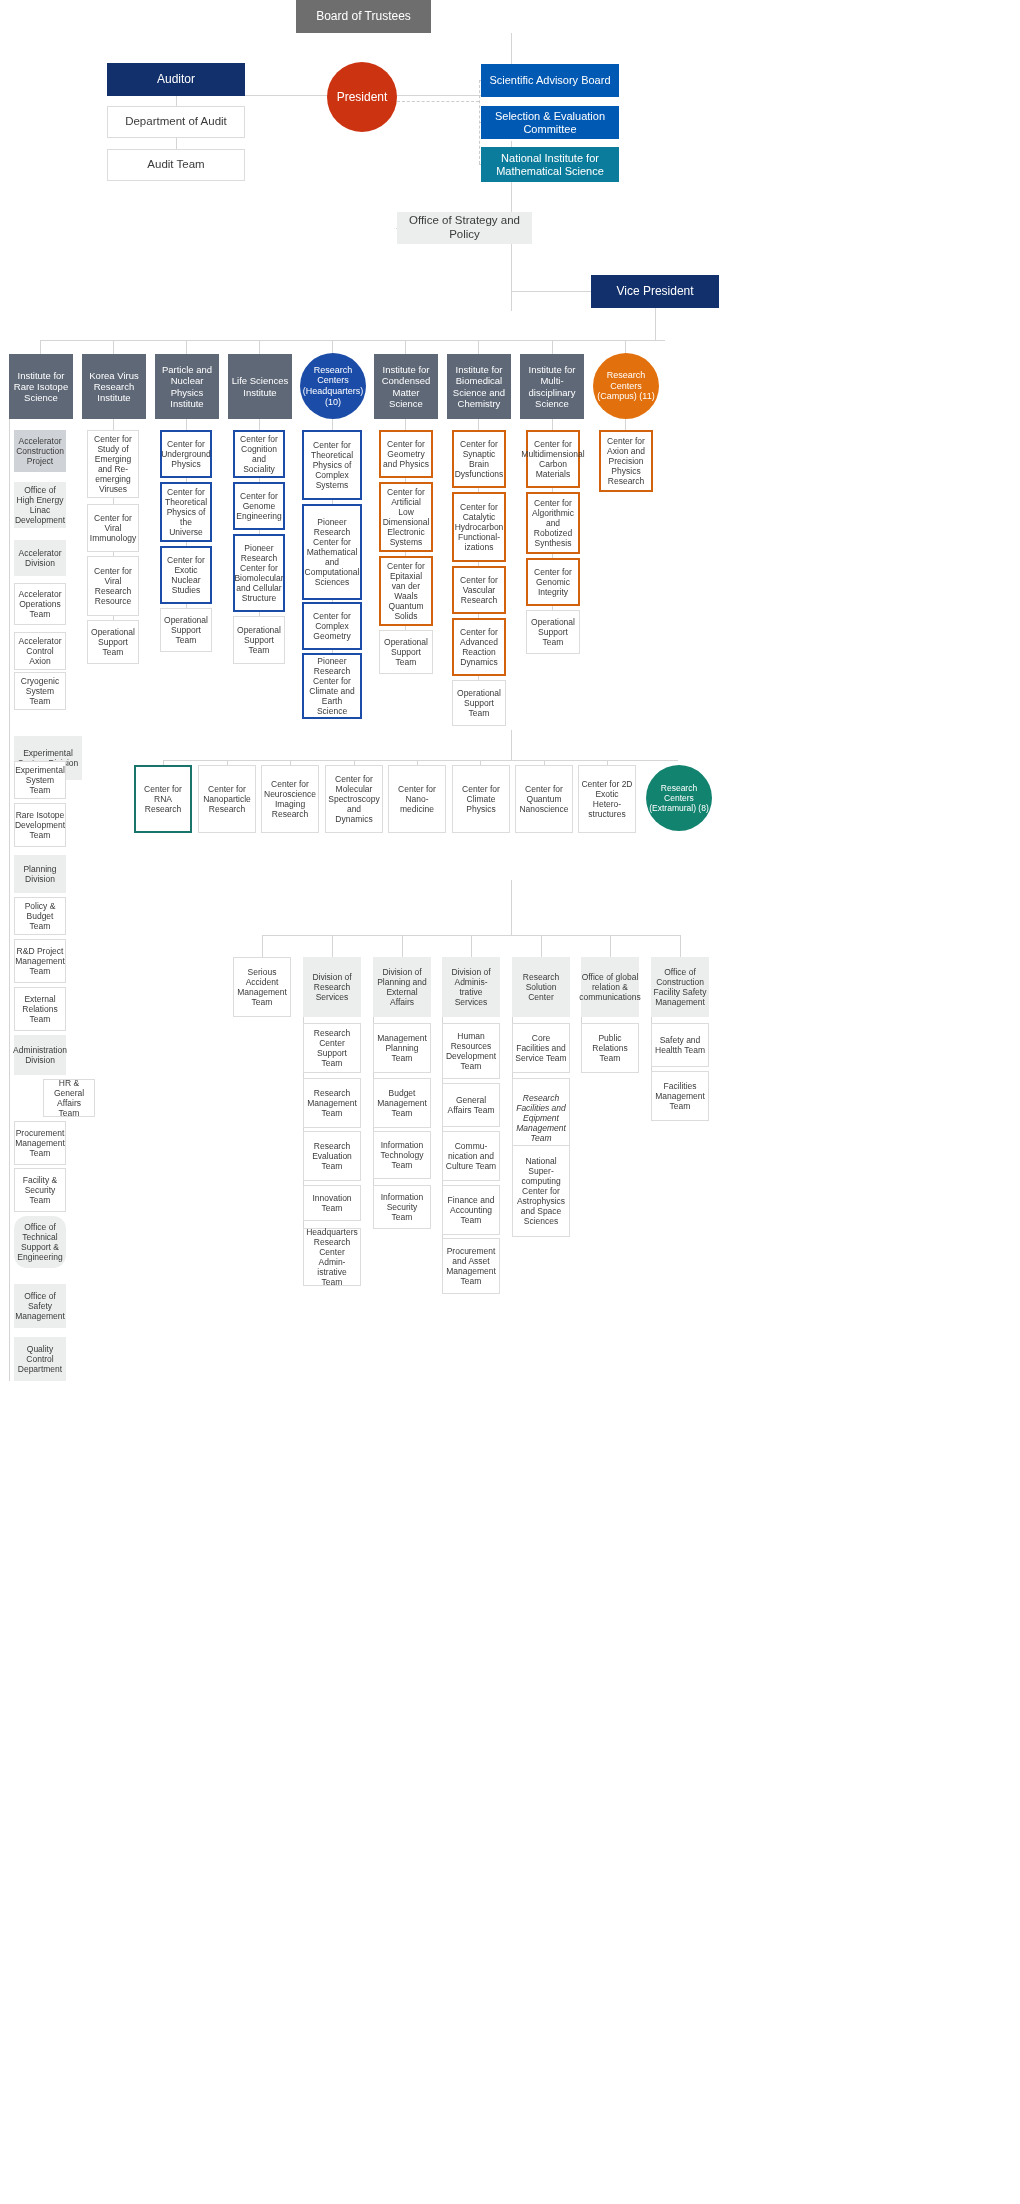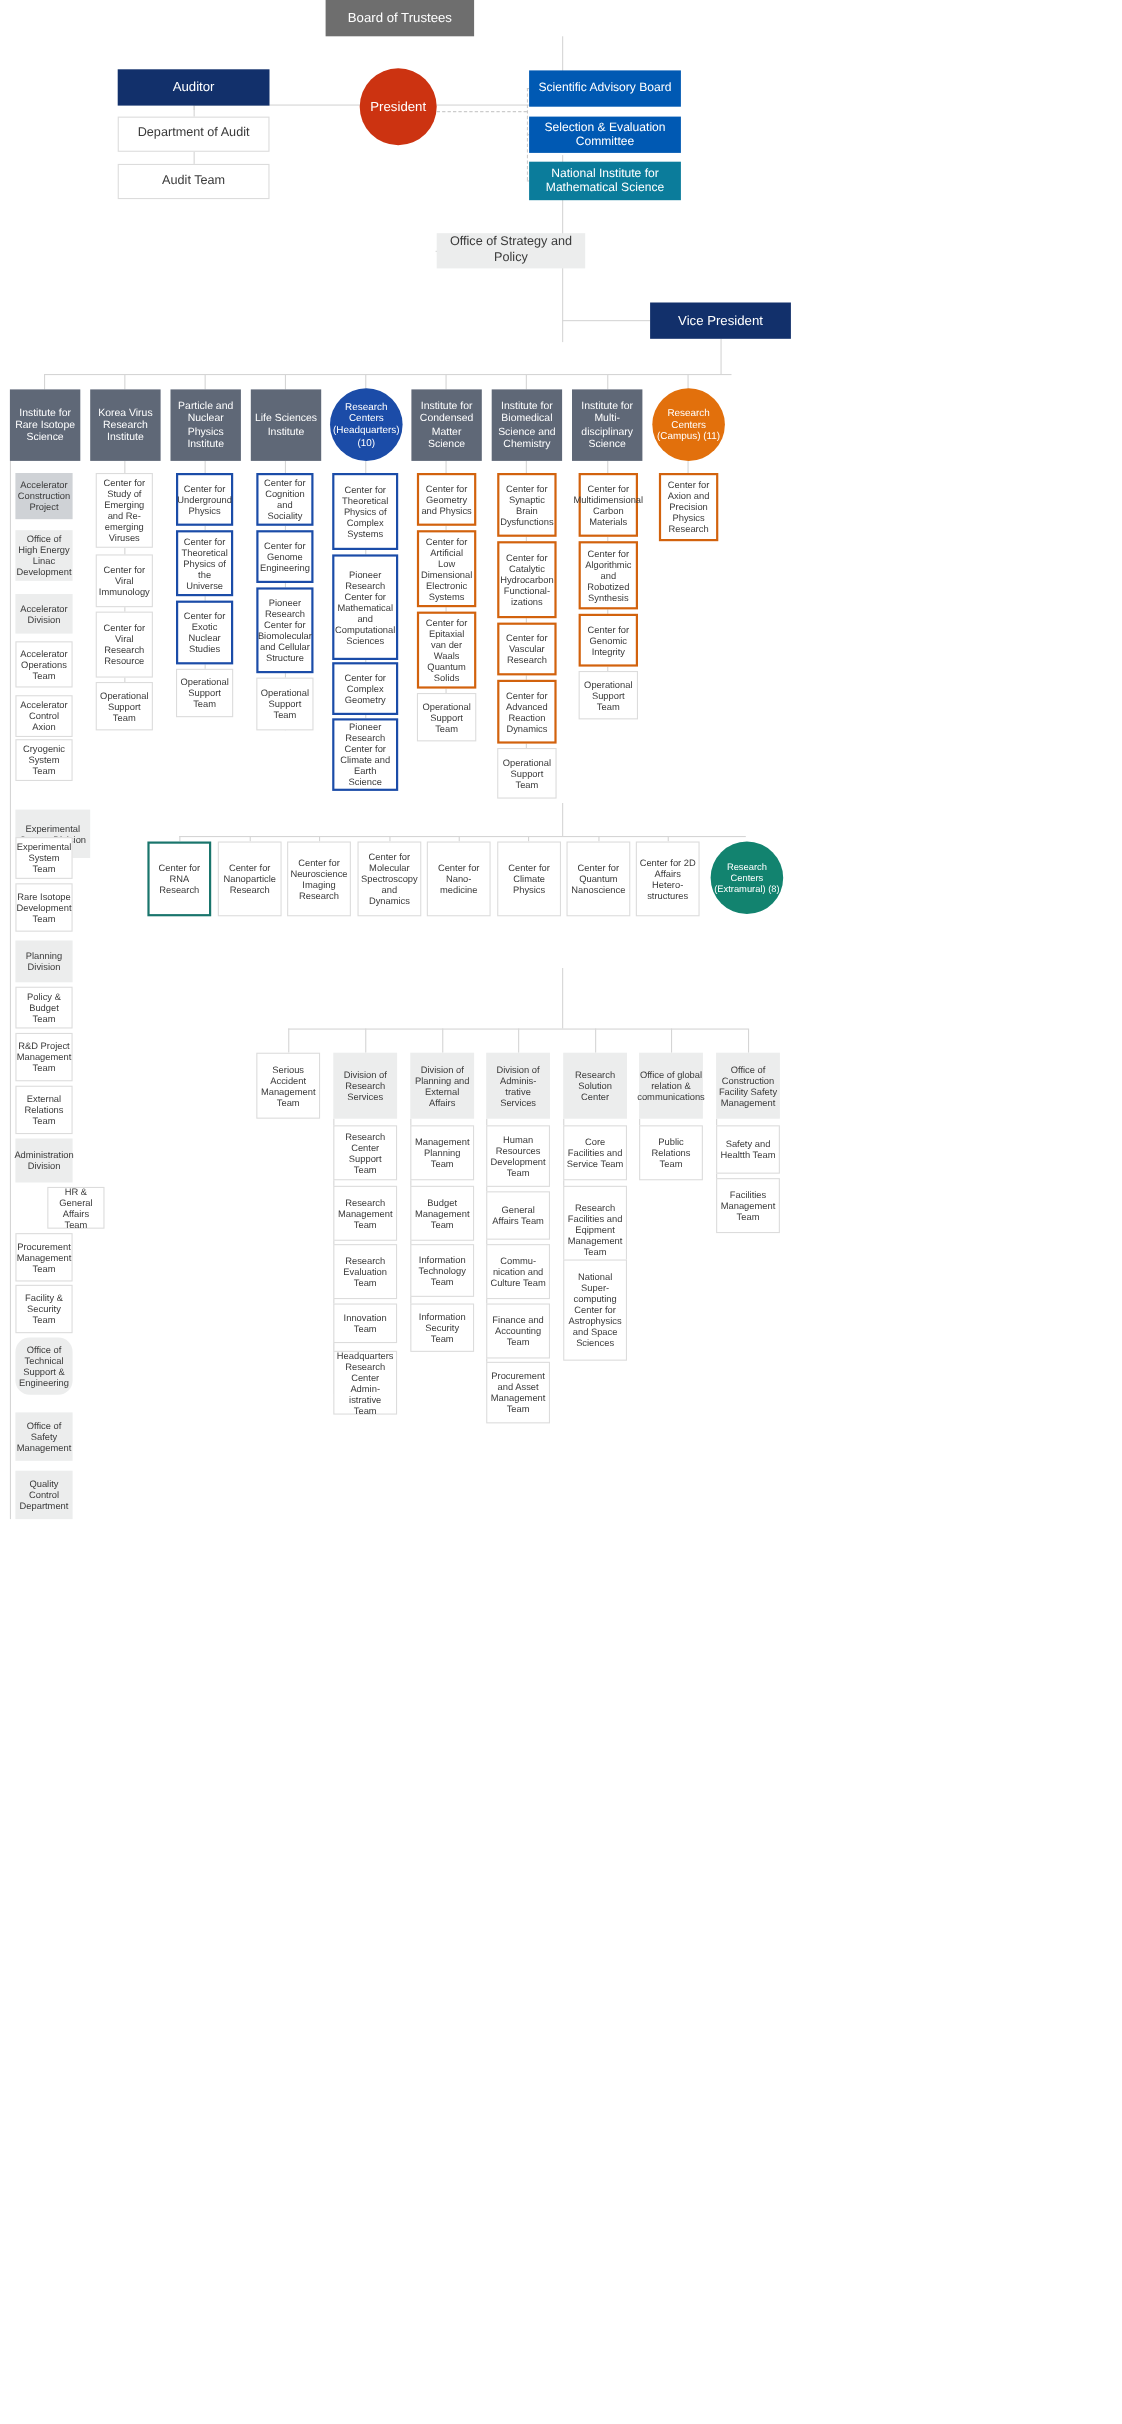--- a/index.html
+++ b/index.html
@@ -188,21 +188,21 @@
 <div class="line vline" style="left:625px; top:419px; height:20px;"></div>
 <div class="node n-borange" style="left:599px; top:430px; width:54px; height:62px; font-size:8.5px; padding:0 2px;">Center for Axion and Precision Physics Research</div>
 
 <div class="node n-bteal" style="left:134px; top:765px; width:58px; height:68px; font-size:8.5px; padding:0 2px;">Center for RNA Research</div>
 <div class="node n-white" style="left:198px; top:765px; width:58px; height:68px; font-size:8.5px; padding:0 2px;">Center for Nanoparticle Research</div>
 <div class="node n-white" style="left:261px; top:765px; width:58px; height:68px; font-size:8.5px; padding:0 2px;">Center for Neuroscience Imaging Research</div>
 <div class="node n-white" style="left:325px; top:765px; width:58px; height:68px; font-size:8.5px; padding:0 2px;">Center for Molecular Spectroscopy and Dynamics</div>
 <div class="node n-white" style="left:388px; top:765px; width:58px; height:68px; font-size:8.5px; padding:0 2px;">Center for Nano-medicine</div>
 <div class="node n-white" style="left:452px; top:765px; width:58px; height:68px; font-size:8.5px; padding:0 2px;">Center for Climate Physics</div>
 <div class="node n-white" style="left:515px; top:765px; width:58px; height:68px; font-size:8.5px; padding:0 2px;">Center for Quantum Nanoscience</div>
-<div class="node n-white" style="left:578px; top:765px; width:58px; height:68px; font-size:8.5px; padding:0 2px;">Center for 2D Affairs Hetero-structures</div>
+<div class="node n-white" style="left:578px; top:765px; width:58px; height:68px; font-size:8.5px; padding:0 2px;">Center for 2D Exotic Hetero-structures</div>
 <div class="node circle-teal" style="left:646px; top:765px; width:66px; height:66px; font-size:8.5px; padding:0 3px;">Research Centers (Extramural) (8)</div>
 
 <div class="node n-white" style="left:233px; top:957px; width:58px; height:60px; font-size:8.5px; padding:0 2px;">Serious Accident Management Team</div>
 
 <div class="node n-shade2" style="left:303px; top:957px; width:58px; height:60px; font-size:8.5px; padding:0 2px;">Division of Research Services</div>
 <div class="node n-shade2" style="left:373px; top:957px; width:58px; height:60px; font-size:8.5px; padding:0 2px;">Division of Planning and External Affairs</div>
 <div class="node n-shade2" style="left:442px; top:957px; width:58px; height:60px; font-size:8.5px; padding:0 2px;">Division of Adminis-trative Services</div>
 <div class="node n-shade2" style="left:512px; top:957px; width:58px; height:60px; font-size:8.5px; padding:0 2px;">Research Solution Center</div>
 <div class="node n-shade2" style="left:581px; top:957px; width:58px; height:60px; font-size:8.5px; padding:0 2px;">Office of global relation &amp; communications</div>
 <div class="node n-shade2" style="left:651px; top:957px; width:58px; height:60px; font-size:8.5px; padding:0 2px;">Office of Construction Facility Safety Management</div>
@@ -225,19 +225,19 @@
 <div class="node n-white" style="left:373px; top:1131px; width:58px; height:48px; font-size:8.5px; padding:0 2px;">Information Technology Team</div>
 <div class="node n-white" style="left:373px; top:1185px; width:58px; height:44px; font-size:8.5px; padding:0 2px;">Information Security Team</div>
 
 <div class="node n-white" style="left:442px; top:1023px; width:58px; height:56px; font-size:8.5px; padding:0 2px;">Human Resources Development Team</div>
 <div class="node n-white" style="left:442px; top:1083px; width:58px; height:44px; font-size:8.5px; padding:0 2px;">General Affairs Team</div>
 <div class="node n-white" style="left:442px; top:1131px; width:58px; height:50px; font-size:8.5px; padding:0 2px;">Commu-nication and Culture Team</div>
 <div class="node n-white" style="left:442px; top:1185px; width:58px; height:50px; font-size:8.5px; padding:0 2px;">Finance and Accounting Team</div>
 <div class="node n-white" style="left:442px; top:1238px; width:58px; height:56px; font-size:8.5px; padding:0 2px;">Procurement and Asset Management Team</div>
 
 <div class="node n-white" style="left:512px; top:1023px; width:58px; height:50px; font-size:8.5px; padding:0 2px;">Core Facilities and Service Team</div>
-<div class="node n-white" style="left:512px; top:1078px; width:58px; height:80px; font-size:8.5px; padding:0 2px;">Research Facilities and Eqipment Management Team</div>
+<div class="node n-white" style="left:512px; top:1078px; width:58px; height:80px; font-size:8.5px; padding:0 2px;font-style:italic;">Research Facilities and Eqipment Management Team</div>
 <div class="node n-white" style="left:512px; top:1145px; width:58px; height:92px; font-size:8.5px; padding:0 2px;">National Super-computing Center for Astrophysics and Space Sciences</div>
 
 <div class="node n-white" style="left:581px; top:1023px; width:58px; height:50px; font-size:8.5px; padding:0 2px;">Public Relations Team</div>
 
 <div class="node n-white" style="left:651px; top:1023px; width:58px; height:44px; font-size:8.5px; padding:0 2px;">Safety and Healtth Team</div>
 <div class="node n-white" style="left:651px; top:1071px; width:58px; height:50px; font-size:8.5px; padding:0 2px;">Facilities Management Team</div>
 
 </body></html>

